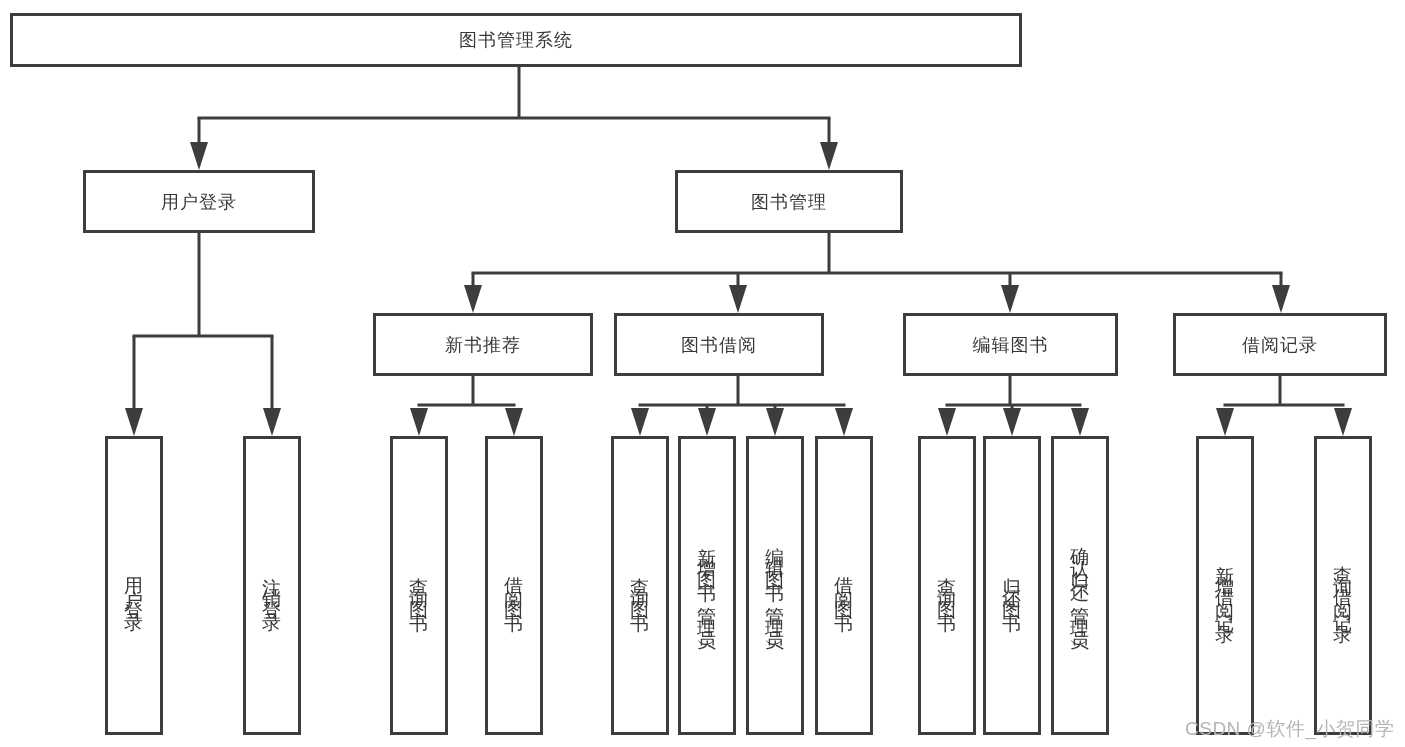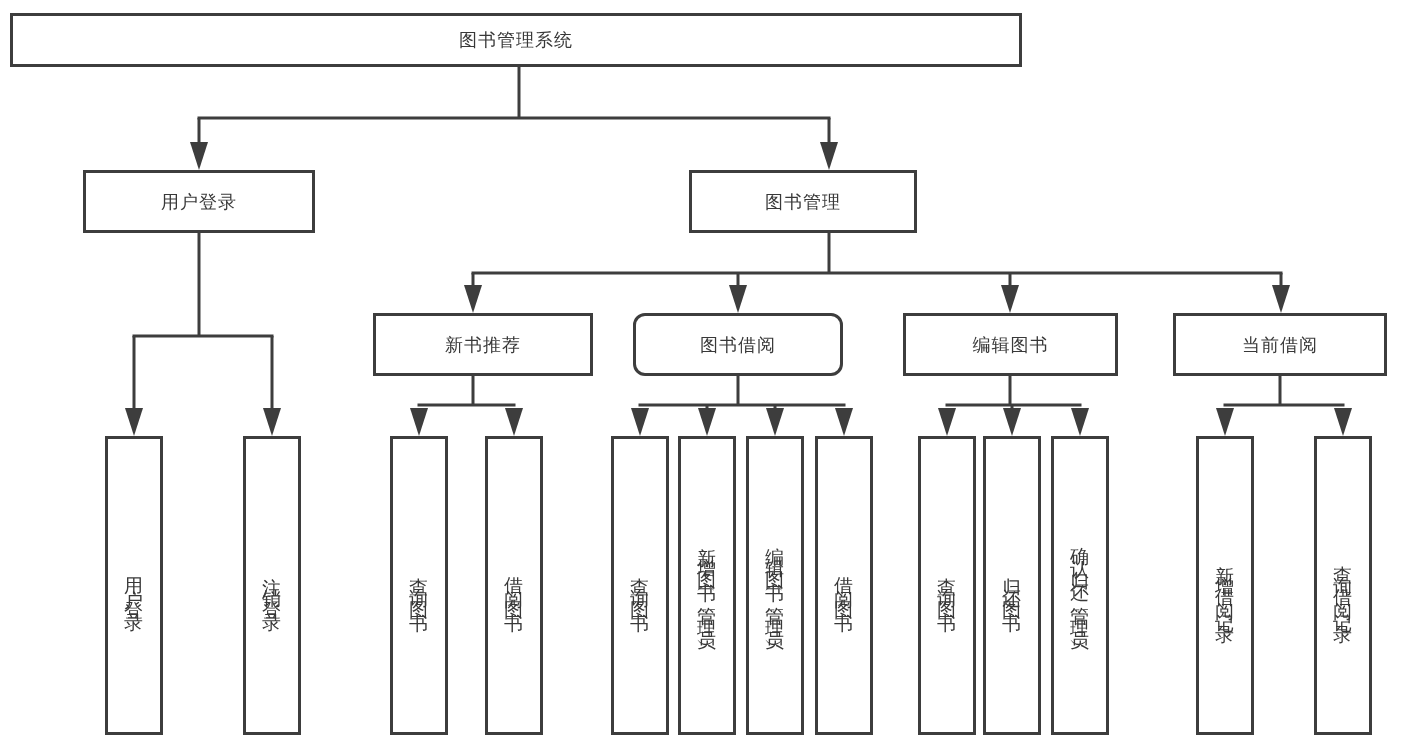--- a/index.html
+++ b/index.html
@@ -109,35 +109,35 @@
     </g>
   </svg>
 
   <div class="box root">
     <span class="hlabel">图书管理系统</span>
   </div>
 
   <div class="box lvl2" style="left:83px;width:232px;">
     <span class="hlabel">用户登录</span>
   </div>
-  <div class="box lvl2" style="left:689px;width:228px;">
+  <div class="box lvl2" style="left:675px;width:228px;">
     <span class="hlabel">图书管理</span>
   </div>
 
   <div class="box lvl3" style="left:373px;width:220px;">
     <span class="hlabel">新书推荐</span>
   </div>
-  <div class="box lvl3" style="left:633px;width:210px;border-radius:12px;">
+  <div class="box lvl3" style="left:614px;width:210px;">
     <span class="hlabel">图书借阅</span>
   </div>
   <div class="box lvl3" style="left:903px;width:215px;">
     <span class="hlabel">编辑图书</span>
   </div>
   <div class="box lvl3" style="left:1173px;width:214px;">
-    <span class="hlabel">当前借阅</span>
+    <span class="hlabel">借阅记录</span>
   </div>
 
   <div class="box leaf" style="left:105px;">
     <span class="vtext">用户登录</span>
   </div>
   <div class="box leaf" style="left:243px;">
     <span class="vtext">注销登录</span>
   </div>
   <div class="box leaf" style="left:390px;">
     <span class="vtext">查询图书</span>
@@ -166,14 +166,15 @@
   <div class="box leaf" style="left:1051px;">
     <span class="vtext">确认归还（管理员）</span>
   </div>
   <div class="box leaf" style="left:1196px;">
     <span class="vtext">新增借阅记录</span>
   </div>
   <div class="box leaf" style="left:1314px;">
     <span class="vtext">查询借阅记录</span>
   </div>
 
+  <div class="watermark">CSDN @软件_小贺同学</div>
 
 </div>
 
 </body></html>

